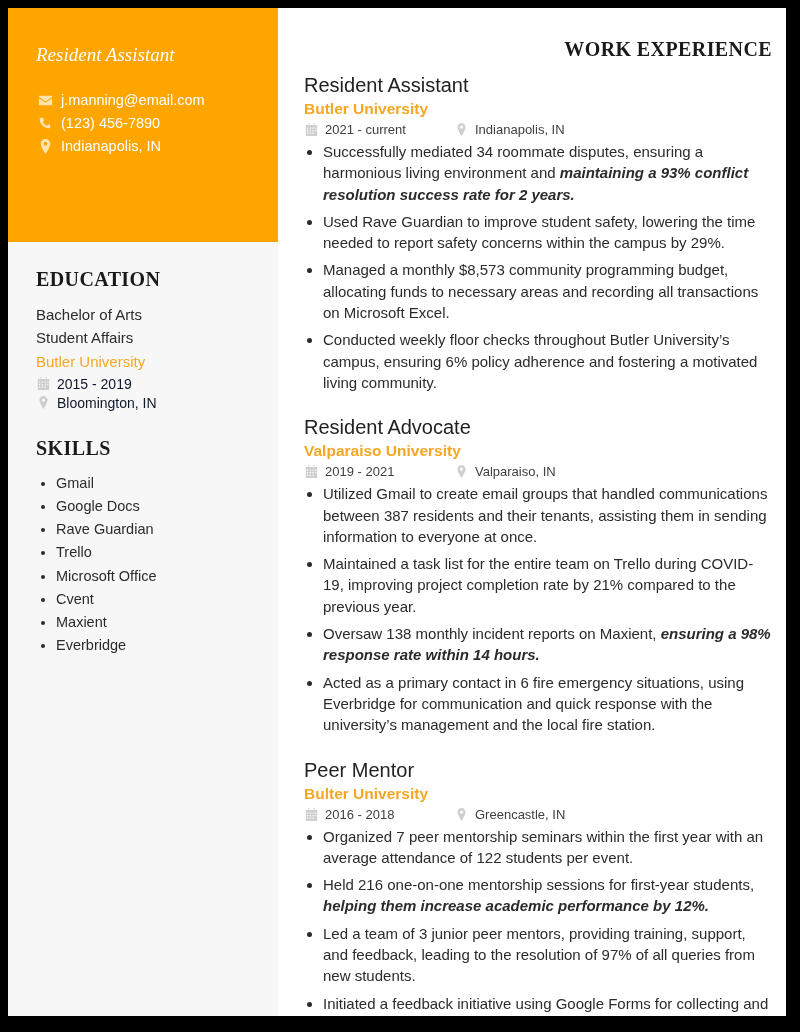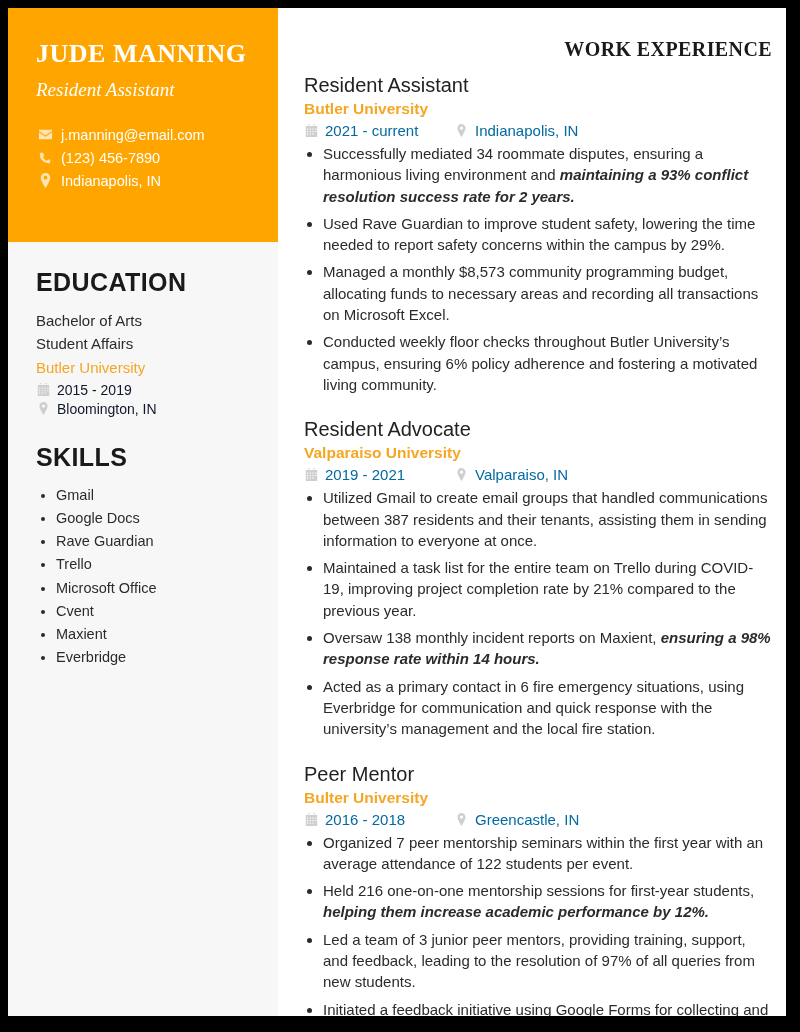--- a/index.html
+++ b/index.html
@@ -75,23 +75,23 @@
   .contact-row .ic svg { display:block; }
   .contact-link {
     color: #ffffff;
     text-decoration: underline;
   }
 
   .side-section {
     padding: 0 28px;
   }
   .side-heading {
-    font-family: Liberation Sans, sans-serif;
-    font-weight: bold;
-    font-size: 25px;
+    font-family: Liberation Serif, serif;
+    font-weight: bold;
+    font-size: 20px;
     letter-spacing: 0.4px;
     color: #1a1a1a;
     margin: 26px 0 12px 0;
   }
   .edu-line {
     font-size: 15px;
     color: #2b2b2b;
     line-height: 1.55;
   }
   .edu-org {
@@ -154,22 +154,22 @@
   }
   .job-org {
     font-size: 15.5px;
     color: #f5a623;
     font-weight: bold;
     margin: 0 0 4px 0;
   }
   .job-meta {
     display: flex;
     align-items: center;
-    font-size: 15px;
-    color: #0369a1;
+    font-size: 13px;
+    color: #404040;
     margin-bottom: 4px;
   }
   .job-meta .seg {
     display: flex;
     align-items: center;
   }
   .job-meta .seg.dates { width: 150px; flex: 0 0 150px; }
   .job-meta .ic {
     width: 15px;
     flex: 0 0 15px;
@@ -196,21 +196,20 @@
   }
 </style>
 </head>
 <body>
 
 <div class="page">
 
   <aside class="sidebar">
 
     <div class="sidebar-header">
-      <h1 class="name">JUDE MANNING</h1>
       <div class="job-title">Resident Assistant</div>
 
       <div class="contact-list">
 
         <div class="contact-row">
           <span class="ic">
             <svg width="15" height="15" viewBox="0 0 16 16" fill="#ffffff" opacity="0.85">
               <path d="M1 3h14v1.2L8 9 1 4.2V3zm0 2.6L8 10.3l7-4.7V13H1V5.6z"></path>
             </svg>
           </span>

